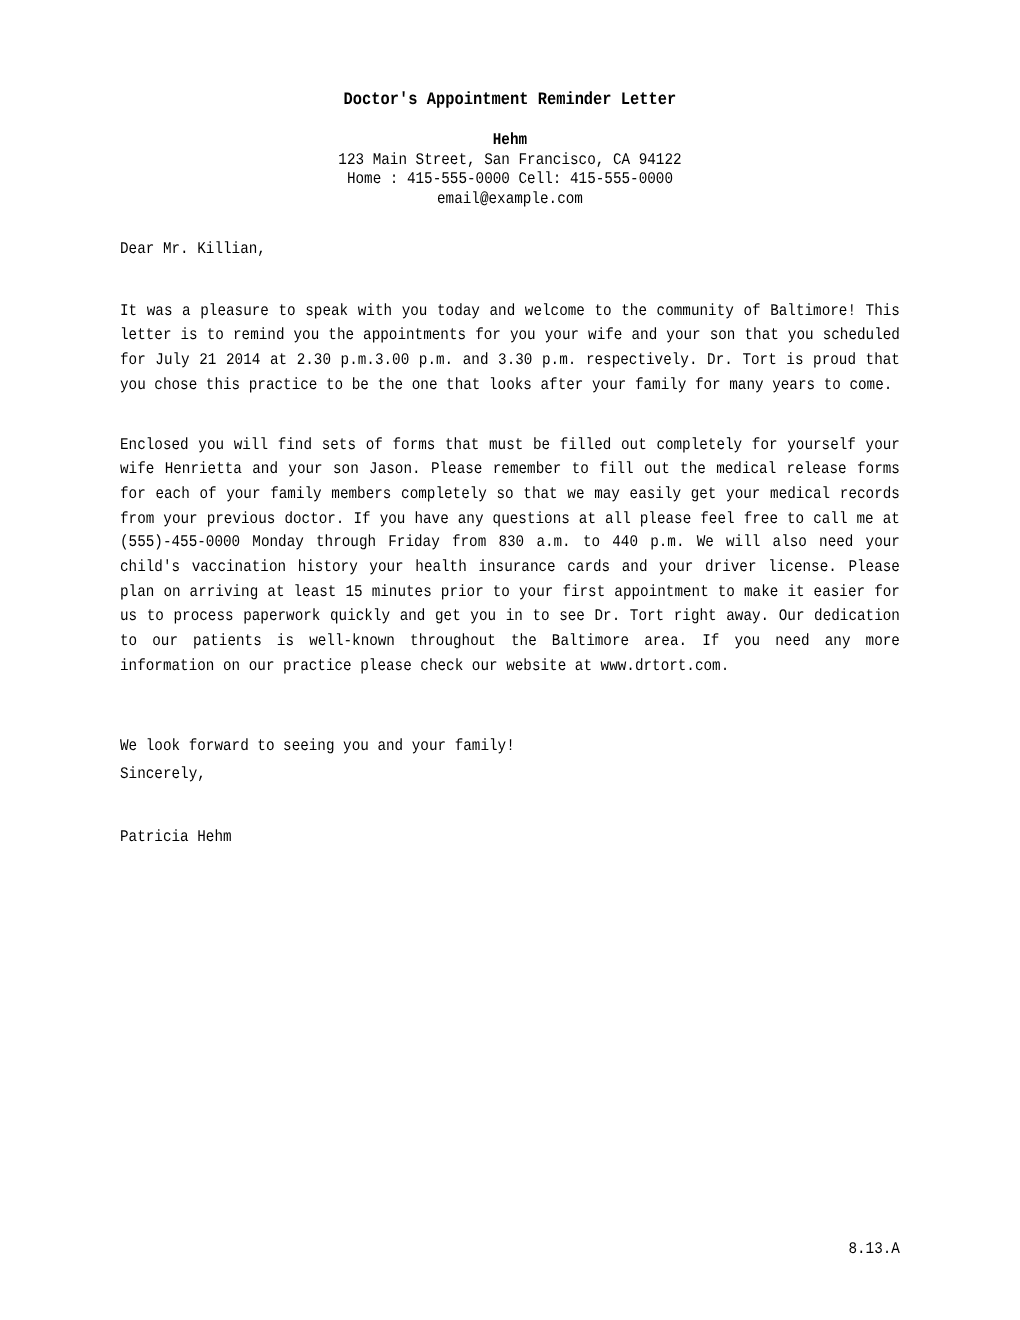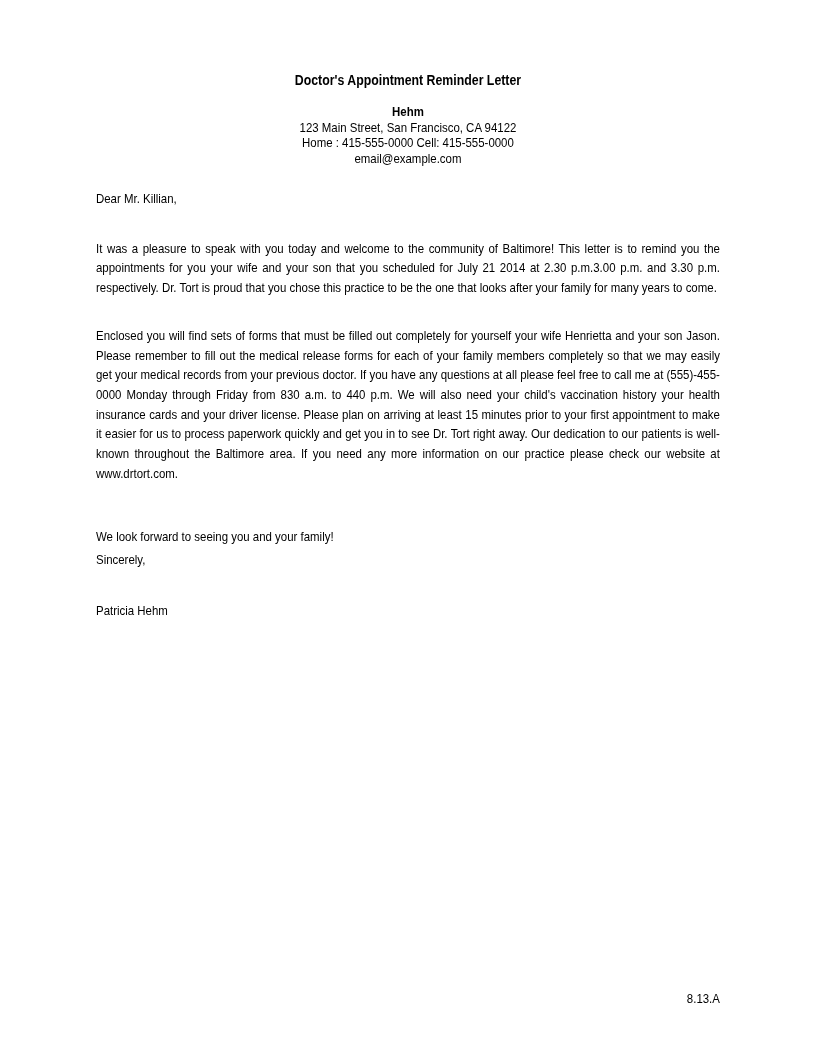--- a/index.html
+++ b/index.html
@@ -6,21 +6,21 @@
     margin: 0;
     padding: 0;
     background: #ffffff;
   }
   .page {
     position: relative;
     width: 816px;
     height: 1056px;
     background: #ffffff;
     overflow: hidden;
-    font-family: Liberation Sans, sans-serif;
+    font-family: Liberation Mono, monospace;
     color: #000000;
   }
   
   .content {
     position: absolute;
     left: 96px;
     top: 0;
     width: 709px;
     height: 1056px;
     transform: scaleX(0.88);

